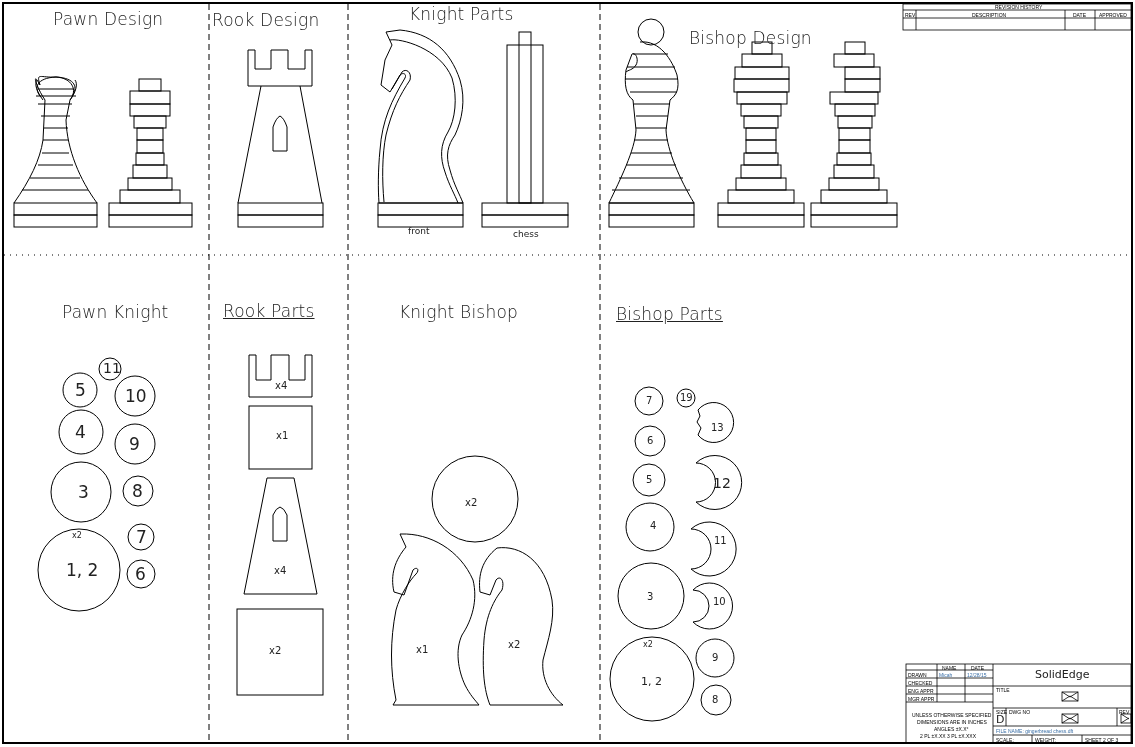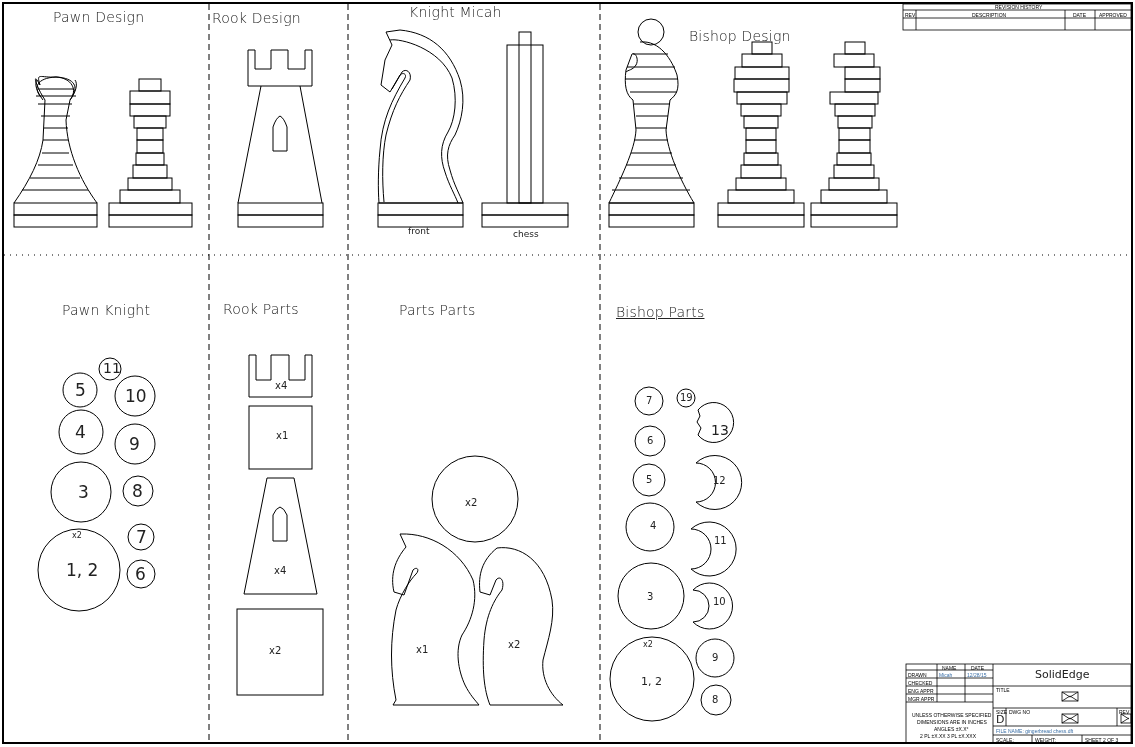--- a/index.html
+++ b/index.html
@@ -1,18 +1,18 @@
 <!DOCTYPE html>
 <html><head>
 <meta charset="utf-8">
 <style>
   html,body{margin:0;padding:0;background:#fff;}
   body{width:1135px;height:747px;position:relative;overflow:hidden;font-family:"DejaVu Sans",sans-serif;}
   #sheet{position:absolute;left:0;top:0;width:1135px;height:747px;}
-  .title{position:absolute;font-family:"DejaVu Sans",sans-serif;font-size:14px;color:#222;font-weight:300;letter-spacing:0.2px;white-space:nowrap;}
+  .title{position:absolute;font-family:"DejaVu Sans",sans-serif;font-size:17px;color:#222;font-weight:300;letter-spacing:0.2px;white-space:nowrap;}
   .tb{position:absolute;font-family:"Liberation Sans",sans-serif;font-size:5px;color:#000;white-space:nowrap;text-transform:uppercase;}
   .tbblue{color:#3a6ea5;text-transform:none;}
 </style>
 </head>
 <body>
 
 <div id="sheet">
 <svg width="1135" height="747" viewBox="0 0 1135 747" xmlns="http://www.w3.org/2000/svg" style="position:absolute;left:0;top:0">
   <g fill="none" stroke="#000" stroke-width="1">
 
@@ -206,29 +206,29 @@
       <rect x="1062" y="714" width="16" height="9"></rect>
       <path d="M1062,714 L1070,719 L1078,714 M1062,723 L1070,718 L1078,723"></path>
       <rect x="1121" y="714" width="10" height="9"></rect>
       <path d="M1121,714 L1129,719 M1121,723 L1129,718"></path>
     </g>
   </g>
 </svg>
 
 <div class="title" style="left:53px;top:9px;">Pawn Design</div>
 <div class="title" style="left:212px;top:10px;">Rook Design</div>
-<div class="title" style="left:409px;top:4px;">Knight Micah</div>
+<div class="title" style="left:409px;top:4px;">Knight Parts</div>
 <div class="title" style="left:689px;top:28px;">Bishop  Design</div>
 
 <div style="position:absolute;left:408px;top:226px;font-size:9px;color:#222;">front</div>
 <div style="position:absolute;left:513px;top:229px;font-size:9px;color:#222;">chess</div>
 
 <div class="title" style="left:62px;top:302px;">Pawn Knight</div>
-<div class="title" style="left:223px;top:301px;">Rook Parts</div>
-<div class="title" style="left:399px;top:302px;">Parts Parts</div>
+<div class="title" style="left:223px;top:301px;text-decoration:underline;">Rook Parts</div>
+<div class="title" style="left:399px;top:302px;">Knight Bishop</div>
 <div class="title" style="left:616px;top:304px;text-decoration:underline;">Bishop Parts</div>
 
 <div>
   <span style="position:absolute;left:103px;top:360px;font-size:14px;color:#222;">11</span>
   <span style="position:absolute;left:75px;top:380px;font-size:17px;color:#222;">5</span>
   <span style="position:absolute;left:125px;top:386px;font-size:17px;color:#222;">10</span>
   <span style="position:absolute;left:75px;top:422px;font-size:17px;color:#222;">4</span>
   <span style="position:absolute;left:129px;top:434px;font-size:17px;color:#222;">9</span>
   <span style="position:absolute;left:78px;top:482px;font-size:17px;color:#222;">3</span>
   <span style="position:absolute;left:132px;top:481px;font-size:17px;color:#222;">8</span>
@@ -247,23 +247,23 @@
 
 <div>
   <span style="position:absolute;left:465px;top:497px;font-size:10px;color:#222;">x2</span>
   <span style="position:absolute;left:416px;top:644px;font-size:10px;color:#222;">x1</span>
   <span style="position:absolute;left:508px;top:639px;font-size:10px;color:#222;">x2</span>
 </div>
 
 <div>
   <span style="position:absolute;left:646px;top:395px;font-size:10px;color:#222;">7</span>
   <span style="position:absolute;left:680px;top:392px;font-size:10px;color:#222;">19</span>
-  <span style="position:absolute;left:711px;top:422px;font-size:14px;color:#222;">13</span>
+  <span style="position:absolute;left:711px;top:422px;font-size:10px;color:#222;">13</span>
   <span style="position:absolute;left:647px;top:435px;font-size:10px;color:#222;">6</span>
-  <span style="position:absolute;left:713px;top:475px;font-size:10px;color:#222;">12</span>
+  <span style="position:absolute;left:713px;top:475px;font-size:14px;color:#222;">12</span>
   <span style="position:absolute;left:646px;top:474px;font-size:10px;color:#222;">5</span>
   <span style="position:absolute;left:650px;top:520px;font-size:10px;color:#222;">4</span>
   <span style="position:absolute;left:714px;top:535px;font-size:10px;color:#222;">11</span>
   <span style="position:absolute;left:647px;top:591px;font-size:10px;color:#222;">3</span>
   <span style="position:absolute;left:713px;top:596px;font-size:10px;color:#222;">10</span>
   <span style="position:absolute;left:712px;top:652px;font-size:10px;color:#222;">9</span>
   <span style="position:absolute;left:641px;top:675px;font-size:11px;color:#222;">1, 2</span>
   <span style="position:absolute;left:712px;top:694px;font-size:10px;color:#222;">8</span>
   <span style="position:absolute;left:643px;top:640px;font-size:8px;color:#222;">x2</span>
 </div>

